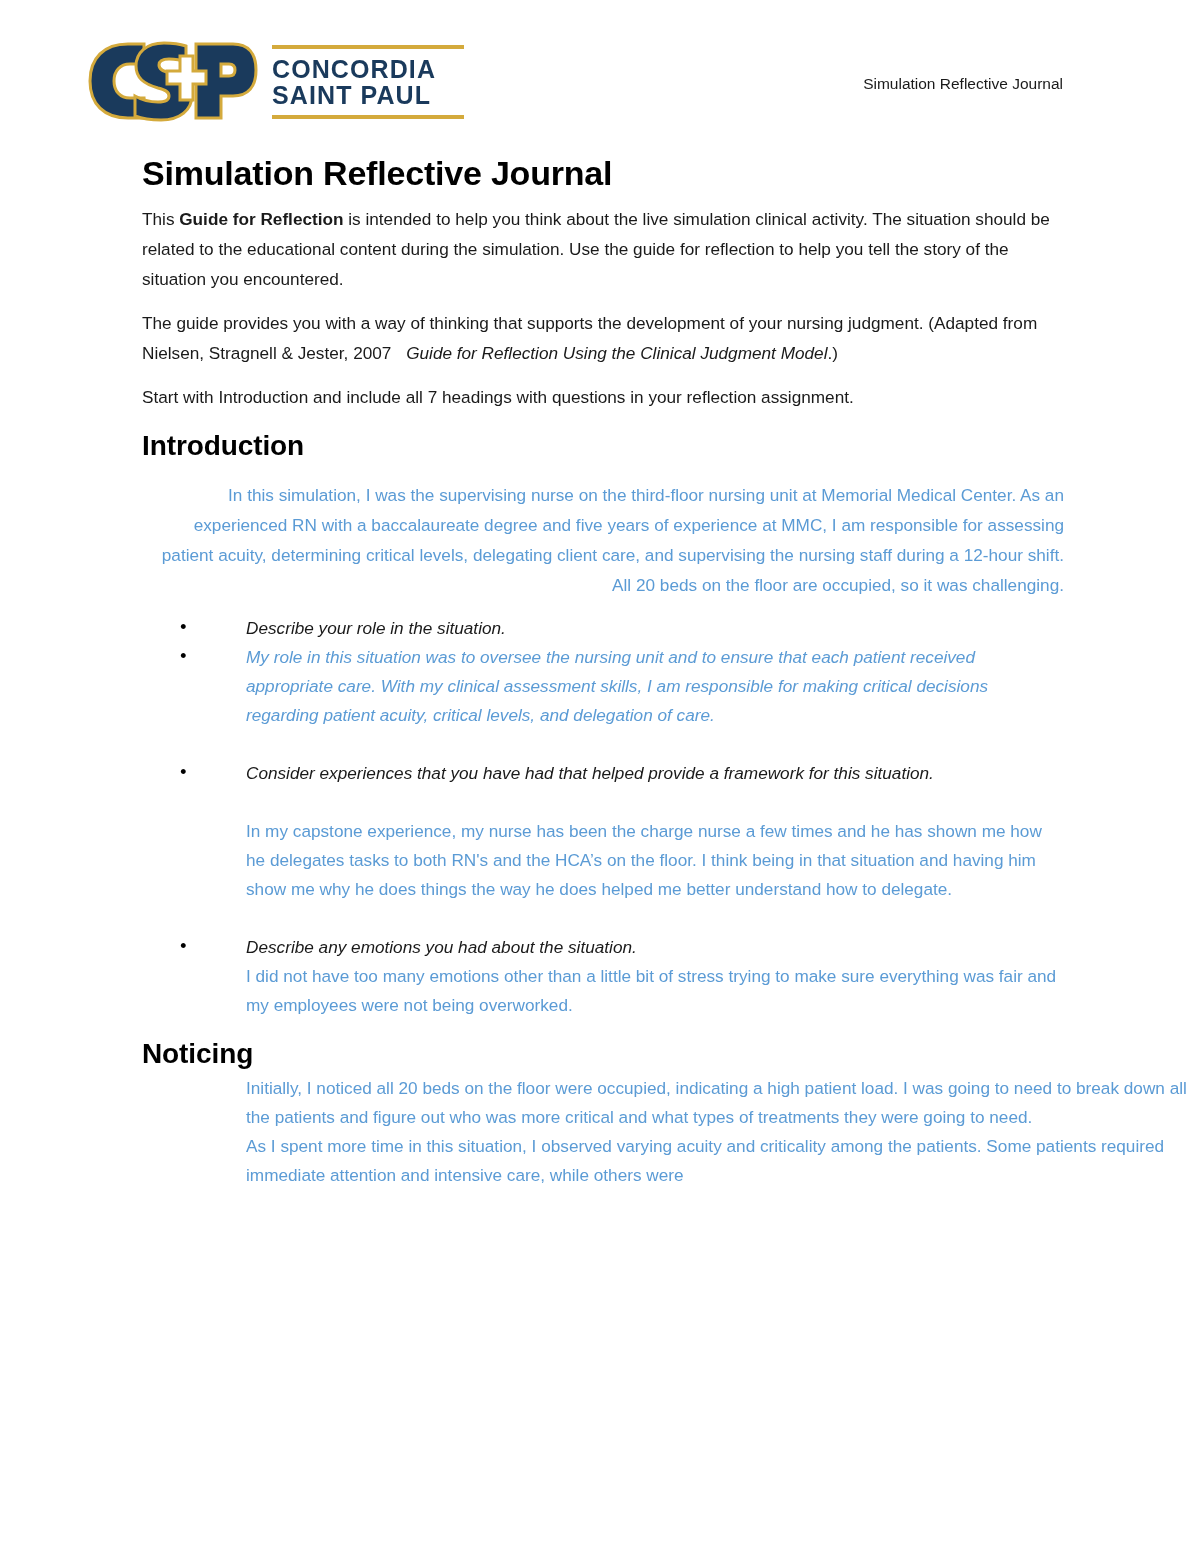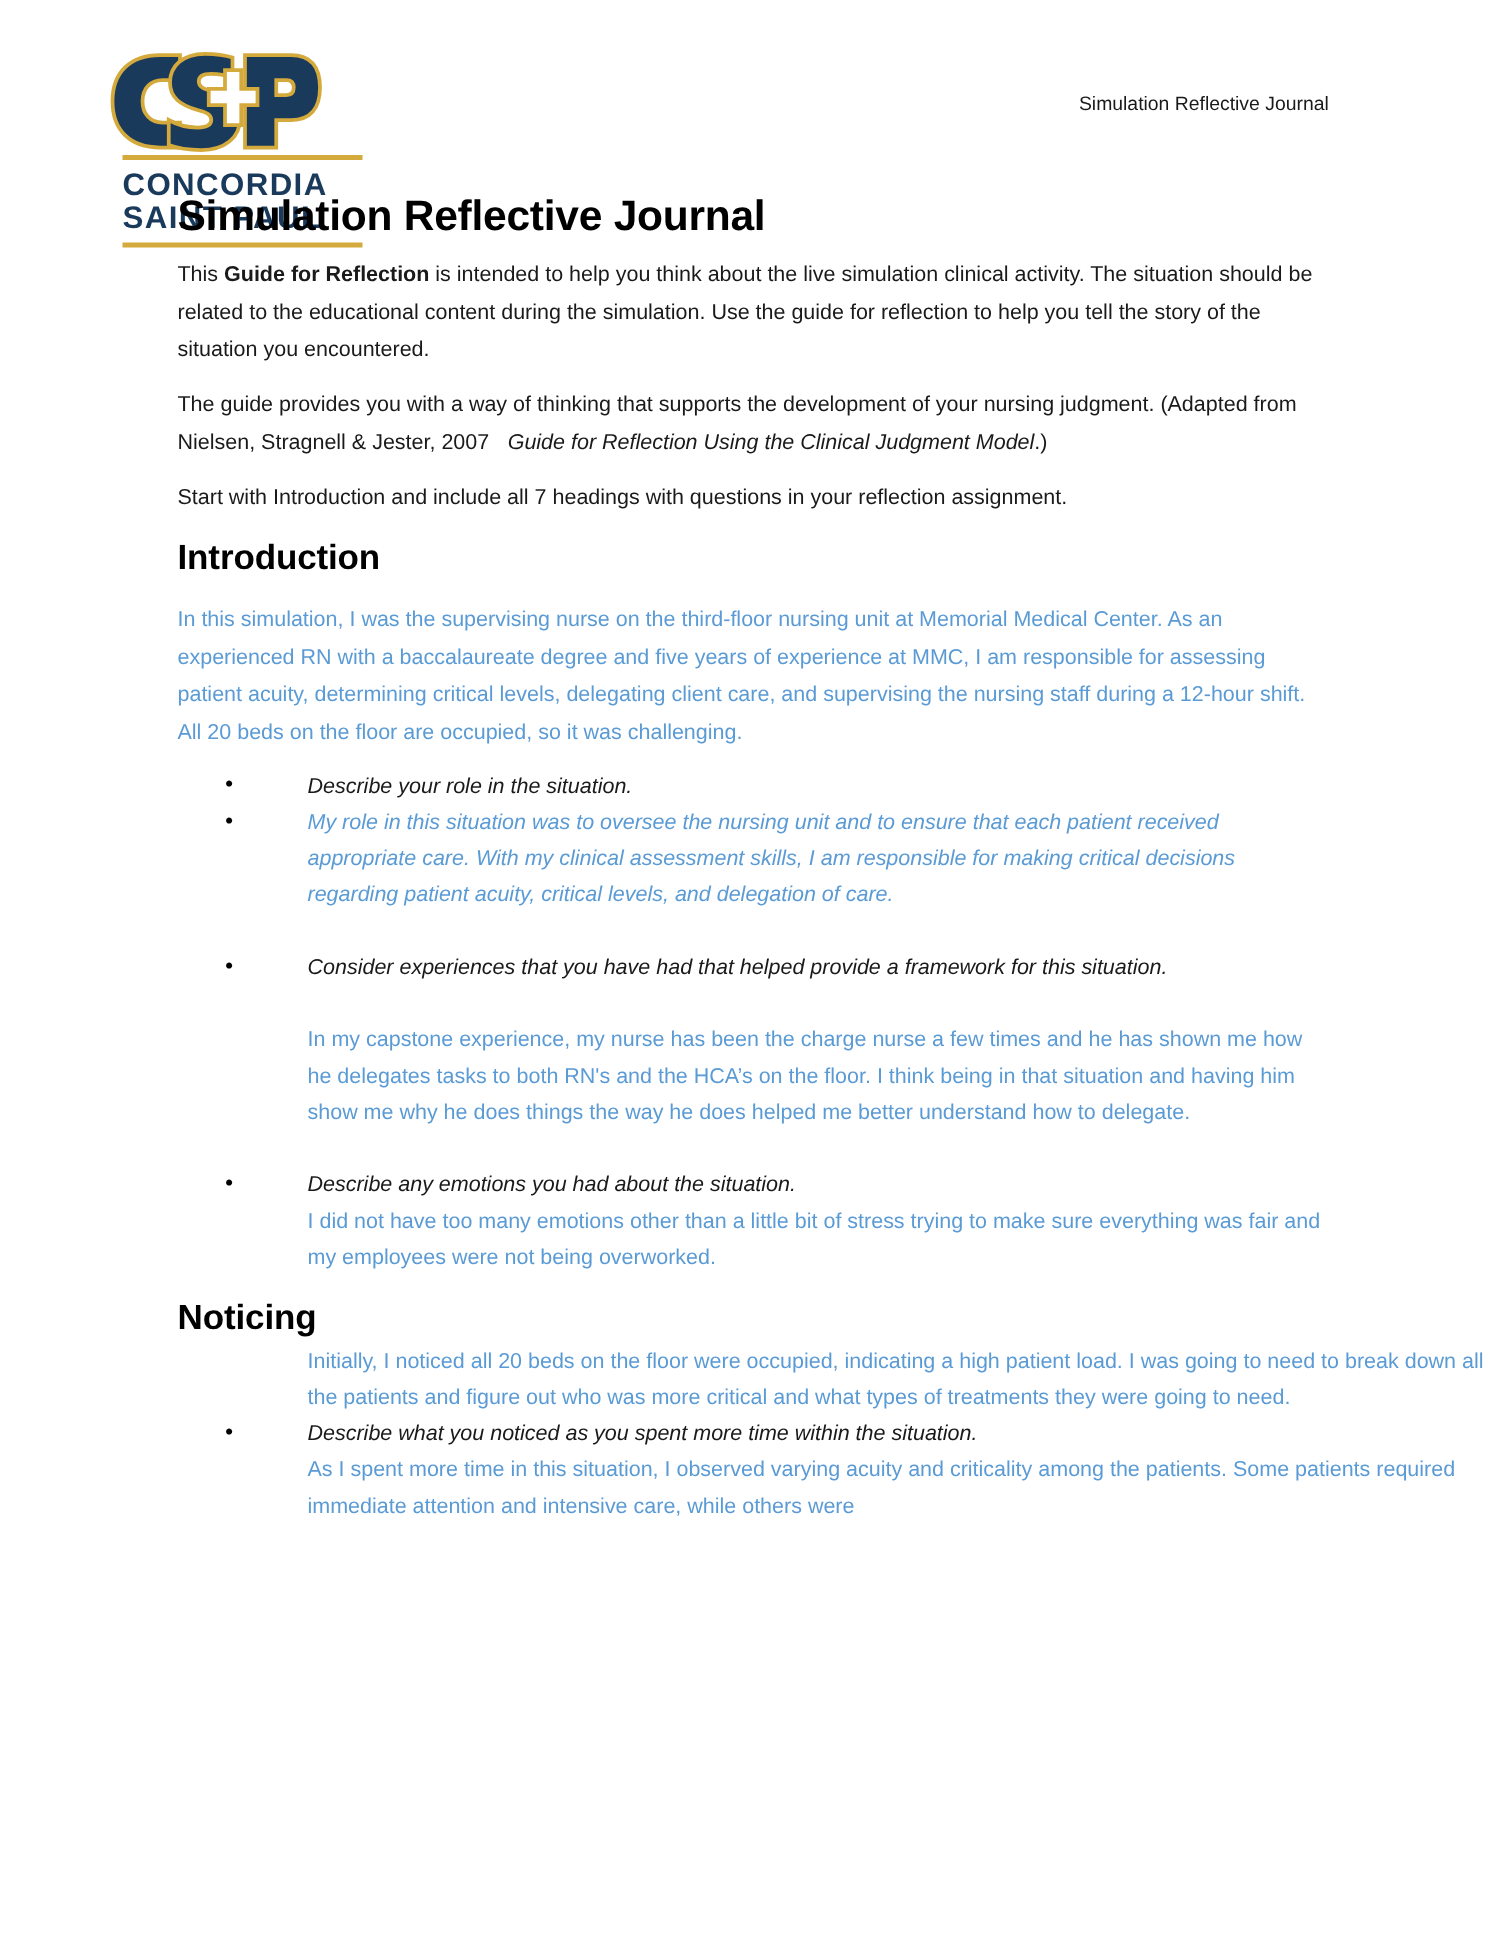--- a/index.html
+++ b/index.html
@@ -33,21 +33,20 @@
     height: 140px;
   }
 
   .logo-block {
     position: absolute;
     left: 84px;
     top: 40px;
     display: flex;
     align-items: stretch;
     height: 82px;
-    flex-direction: column;
   }
 
   .logo-mark {
     width: 174px;
     height: 82px;
     position: relative;
   }
   .logo-mark svg { display: block; }
 
   .logo-wordmark {
@@ -116,20 +115,21 @@
   p.para {
     font-size: 17.2px;
     line-height: 30px;
     margin: 0 0 14px 0;
     color: #1a1a1a;
   }
   p.para.tight { margin-bottom: 0; }
 
   p.para.blue, .blue-text {
     color: #5B9BD5;
+    text-align: right;
   }
 
   .b { font-weight: bold; }
   .i { font-style: italic; margin-left: 10px; }
 
   ul.bullets {
     list-style: none;
     margin: 0;
     padding: 0;
   }
@@ -222,19 +222,16 @@
     <div class="gap-md"></div>
     <div class="sub-answer">In my capstone experience, my nurse has been the charge nurse a few times and he has shown me how he delegates tasks to both RN's and the HCA’s on the floor. I think being in that situation and having him show me why he does things the way he does helped me better understand how to delegate.</div>
     <div class="gap-md"></div>
     <ul class="bullets">
       <li class="has-bullet">Describe any emotions you had about the situation.</li>
     </ul>
     <div class="sub-answer">I did not have too many emotions other than a little bit of stress trying to make sure everything was fair and my employees were not being overworked.</div>
 
     <h2 class="section-heading">Noticing</h2>
     <div class="sub-answer wide">Initially, I noticed all 20 beds on the floor were occupied, indicating a high patient load. I was going to need to break down all the patients and figure out who was more critical and what types of treatments they were going to need.</div>
-    <ul class="bullets">
-      <li class="has-bullet">Describe what you noticed as you spent more time within the situation.</li>
-    </ul>
     <div class="sub-answer wide">As I spent more time in this situation, I observed varying acuity and criticality among the patients. Some patients required immediate attention and intensive care, while others were</div>
 
   </div>
 </div>
 
 </body></html>

